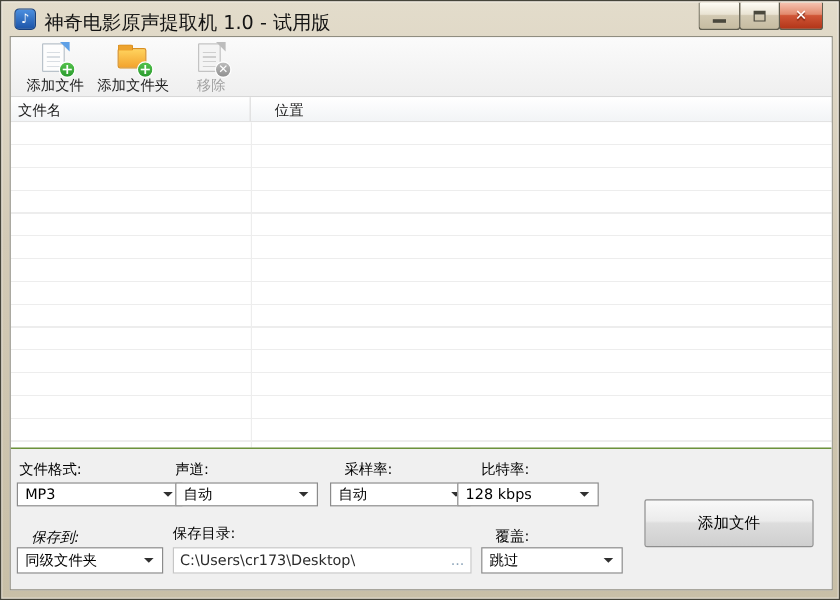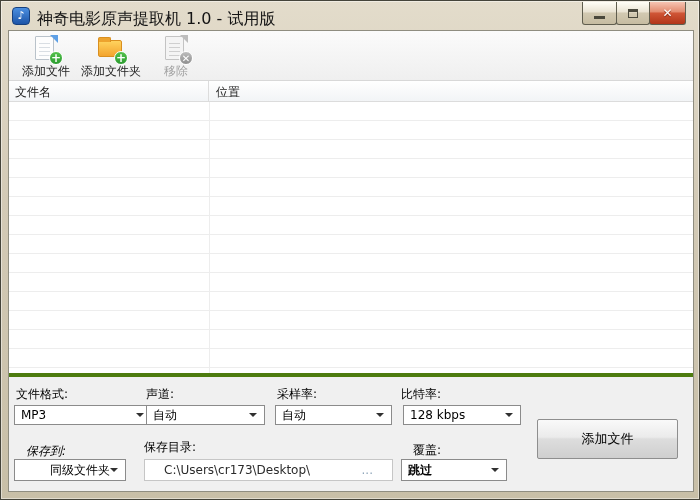--- a/index.html
+++ b/index.html
@@ -53,60 +53,60 @@
   .folder { position:absolute; left:0; top:4px; width:24px; height:17px; border-radius:2px;
     background: linear-gradient(180deg,#ffd35e,#f3a42e); border:1px solid #d98f1f; }
   .folder::before { content:""; position:absolute; left:-1px; top:-4px; width:11px; height:4px;
     background:#eda32e; border:1px solid #d98f1f; border-bottom:none; border-radius:2px 2px 0 0; }
   .badge { position:absolute; right:-4px; bottom:-3px; width:14px; height:14px; border-radius:50%;
     color:#fff; font-size:12px; font-weight:bold; line-height:13px; text-align:center;
     background: linear-gradient(180deg,#55c24d,#2a9b2e); border:1px solid #ffffff; }
   .badge.gray { background: linear-gradient(180deg,#bdbdbd,#8f8f8f); font-size:10px; }
 
   .list-header { height:21px; display:flex; background:linear-gradient(180deg,#ffffff,#f2f4f6);
-    border-bottom:1px solid #dcdcdc; flex:0 0 auto; color:#1a1a1a; }
+    border-bottom:1px solid #dcdcdc; flex:0 0 auto; color:#1a1a1a;gap:13px; }
   .col-name { width:200px; padding:3px 0 0 6px; border-right:1px solid #dcdcdc; }
   .col-loc  { flex:1; padding:3px 0 0 7px; }
 
   .file-list { flex:1 1 auto; position:relative;
     background:#fff;
     background-image: repeating-linear-gradient(180deg, #ffffff 0 18px, #ededed 18px 19px); }
   .v-divider { position:absolute; left:200px; top:0; bottom:0; width:1px; background:#ededed; }
 
   
-  .panel { height:118px; flex:0 0 auto; position:relative; background:#f0f0f0; border-top:4px solid #4d7c0f; }
+  .panel { height:118px; flex:0 0 auto; position:relative; background:#f0f0f0; border-top:1px solid #4d7c0f; }
   .fld-label { position:absolute; white-space:nowrap; color:#000; }
   .combo { position:absolute; height:20px; background:#fff; border:1px solid #8b8b8b;
     display:flex; align-items:center; justify-content:space-between; padding:0 7px 0 6px; cursor:default; }
   .combo.tall { height:22px; }
   .arrow { width:0; height:0; border-left:4px solid transparent; border-right:4px solid transparent;
     border-top:4px solid #303030; }
   .textinput { position:absolute; height:22px; background:#fff; border:1px solid #c6c6c6;
-    display:flex; align-items:center; justify-content:space-between; padding:0 19px; overflow:hidden; }
+    display:flex; align-items:center; justify-content:space-between; padding:0 5px; overflow:hidden; }
   .path-text { color:#2b2b2b; white-space:nowrap; overflow:hidden; }
   .browse { color:#8fa6ba; padding-left:4px; cursor:default; }
   .start-btn { position:absolute; left:528px; top:42px; width:141px; height:40px;
     background: linear-gradient(180deg,#f9f9f9 0%,#ebebeb 45%,#dddddd 50%,#cfcfcf 100%);
     border:1px solid #8e8e8e; border-radius:2px; font-size:13px; color:#000; font-family:inherit; }
 
   
   .lbl-format  { left:7px;   top:9px; }
   .lbl-chan    { left:137px; top:9px; }
-  .lbl-rate    { left:268px; top:9px; }
+  .lbl-rate    { left:278px; top:9px; }
   .lbl-bit     { left:392px; top:9px; }
   .cb-format   { left:5px;   top:28px; width:138px; }
   .cb-chan     { left:137px; top:28px; width:119px; }
   .cb-rate     { left:266px; top:28px; width:117px; }
-  .cb-bit      { left:394px; top:28px; width:118px; }
+  .cb-bit      { left:372px; top:28px; width:118px; }
   .lbl-saveto  { left:17px;   top:66px;font-style:italic; }
   .lbl-savedir { left:135px; top:62px; }
   .lbl-over    { left:404px; top:65px; }
-  .cb-saveto   { left:5px;   top:82px; width:112px;justify-content:flex-end; }
+  .cb-saveto   { left:5px;   top:82px; width:122px; }
   .in-savedir  { left:135px; top:82px; width:249px; }
-  .cb-over     { left:392px; top:82px; width:106px;font-weight:bold; }
+  .cb-over     { left:392px; top:82px; width:118px; }
 </style>
 </head>
 <body>
 
 <div class="window">
 
   <div class="titlebar">
     <span class="app-icon">♪</span>
     <span class="title-text">神奇电影原声提取机 1.0 - 试用版</span>
     <div class="caption-group">

